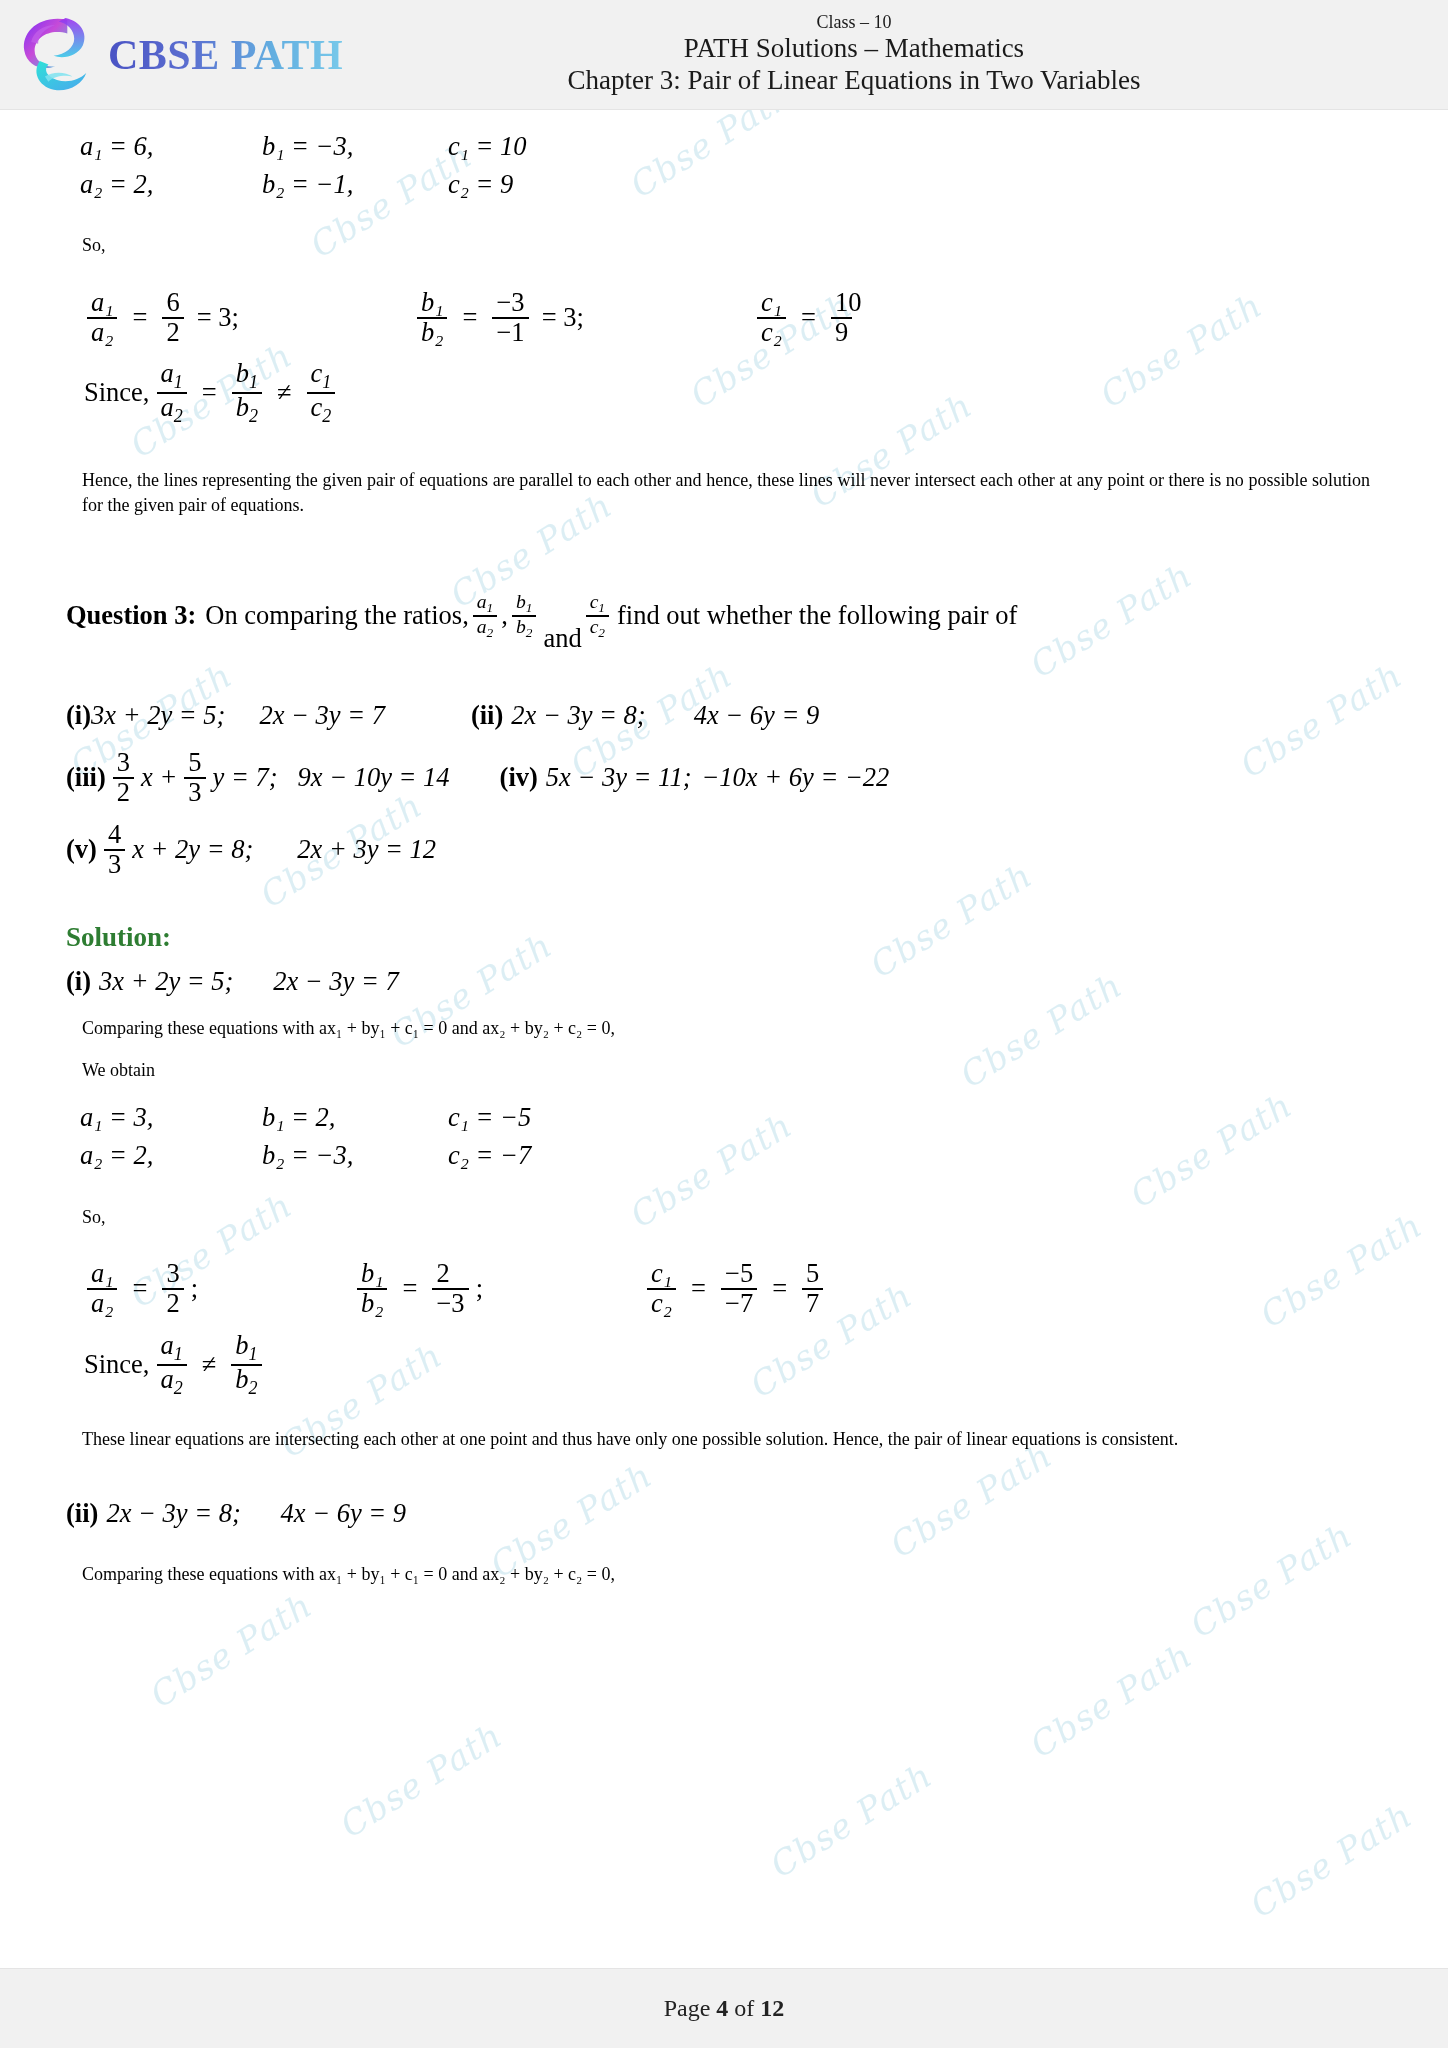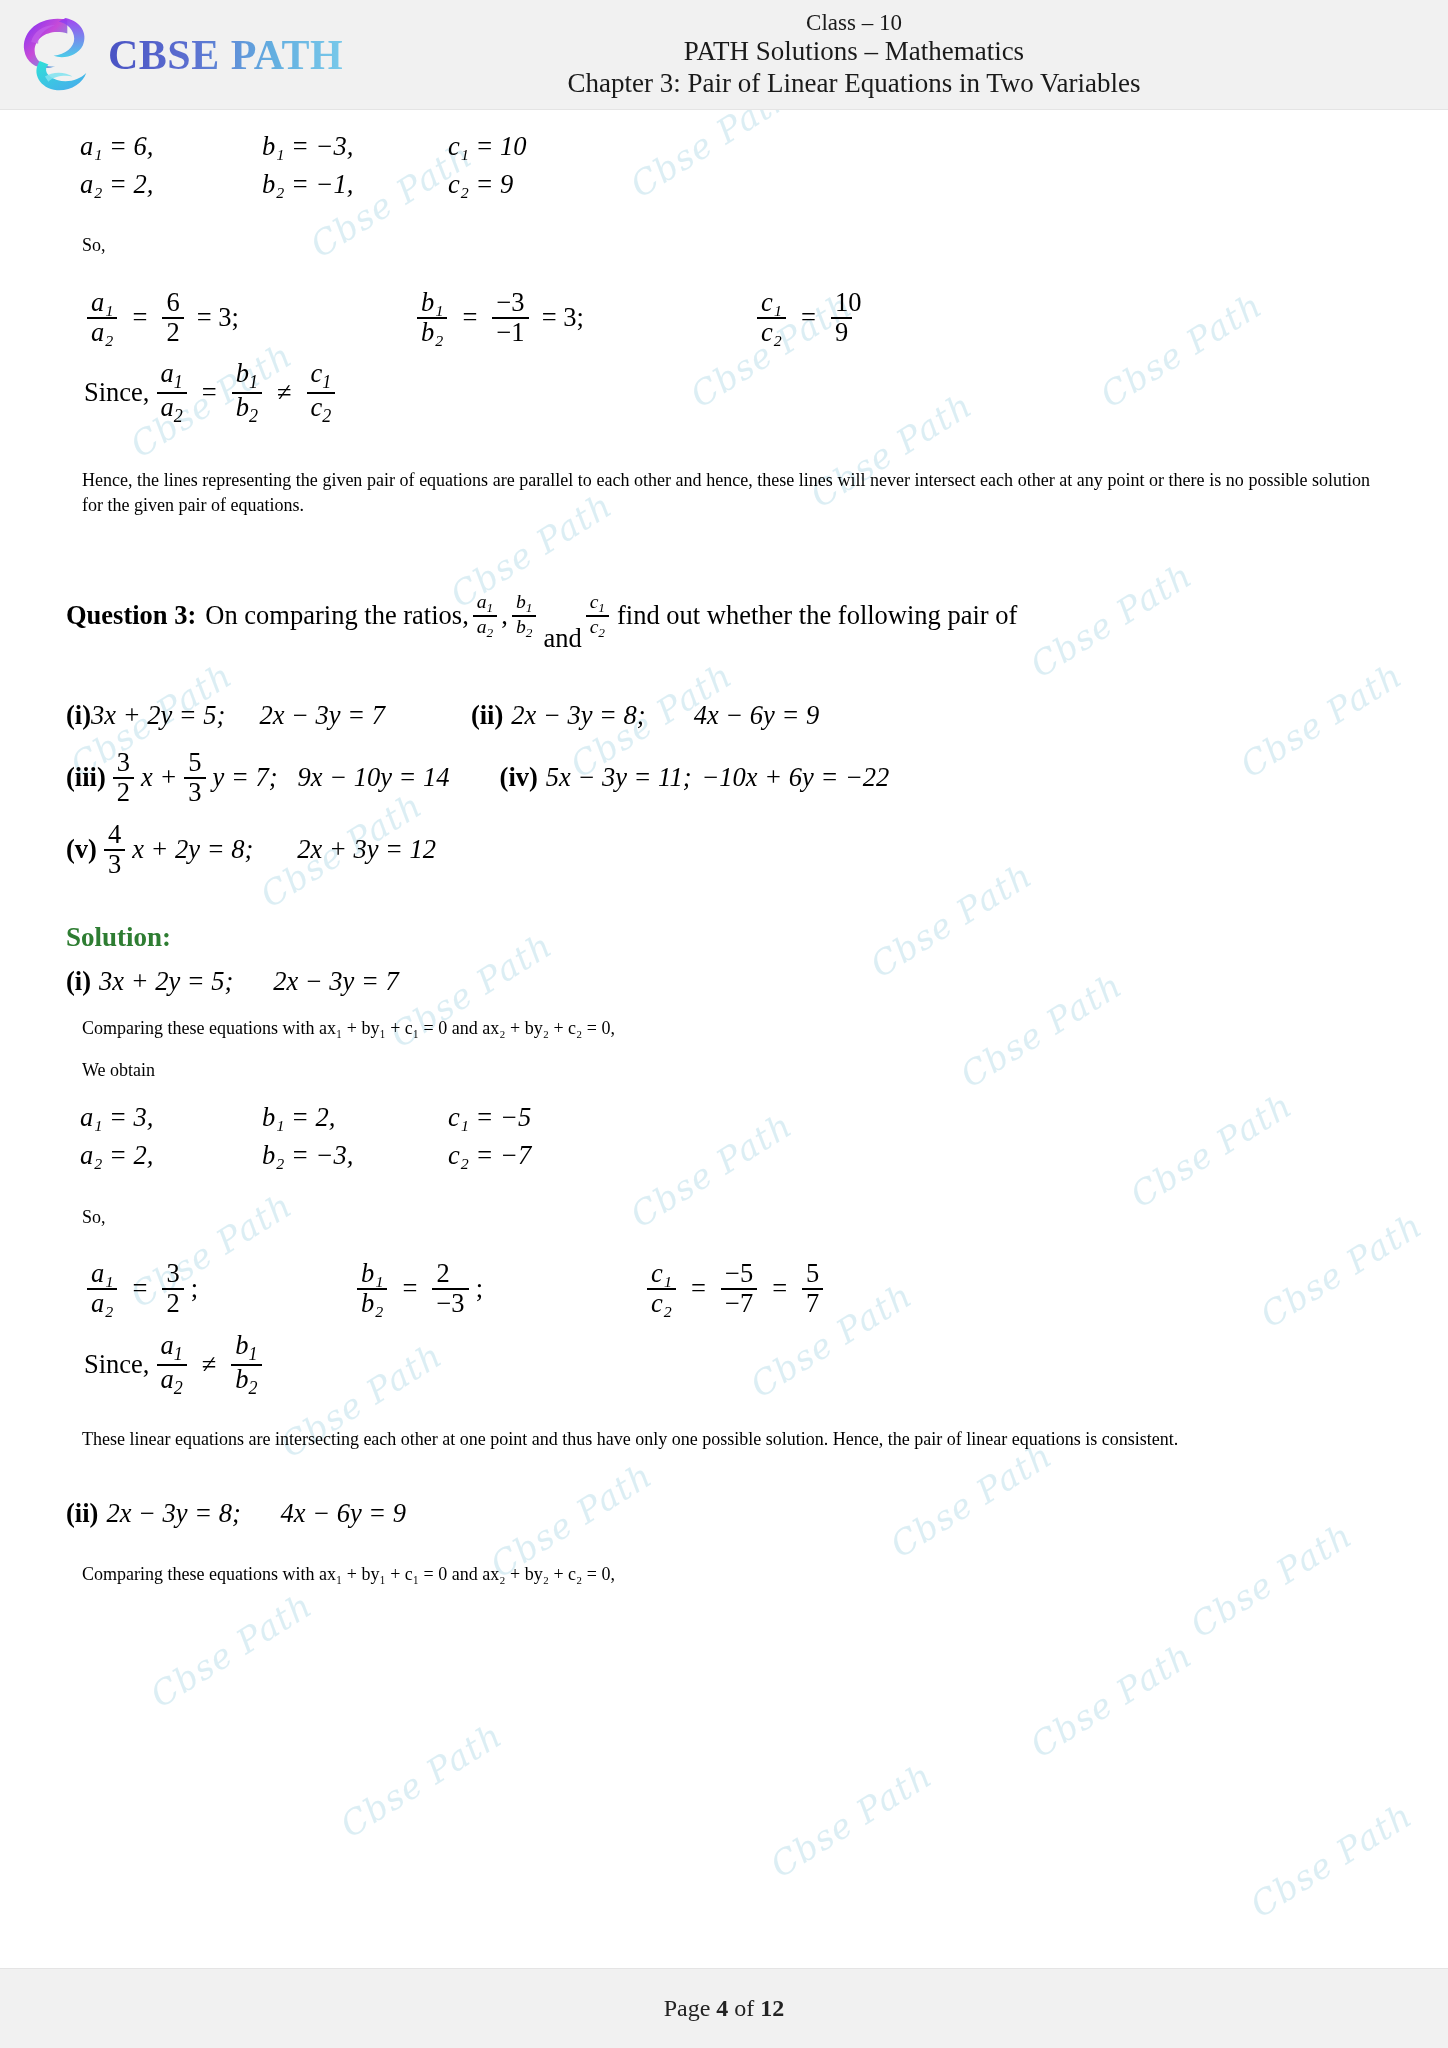--- a/index.html
+++ b/index.html
@@ -36,21 +36,21 @@
   .logo { width:86px; height:96px; flex:none; }
   .brand-name {
     font-family:"Liberation Serif", serif;
     font-weight:bold; font-size:42px; letter-spacing:.5px;
     background:linear-gradient(90deg,#4a53c4 0%, #5b6fd0 35%, #63aee0 70%, #78c9ea 100%);
     -webkit-background-clip:text; background-clip:text; color:transparent;
     margin-left:8px;
   }
   .htitles { flex:1; text-align:center; margin-left:-160px; line-height:1.18; }
   .htitles div { font-family:"Liberation Serif", serif; color:#1a1a1a; }
-  .h-class { font-size:23px; }
+  .h-class { font-size:18px; }
   .h-sub   { font-size:27px; }
   .h-chap  { font-size:27px; }
 
   
   .content {
     position:relative; z-index:2;
     padding:18px 62px 0 66px;
     color:#000;
     font-size:26.5px;
     line-height:1.42;

